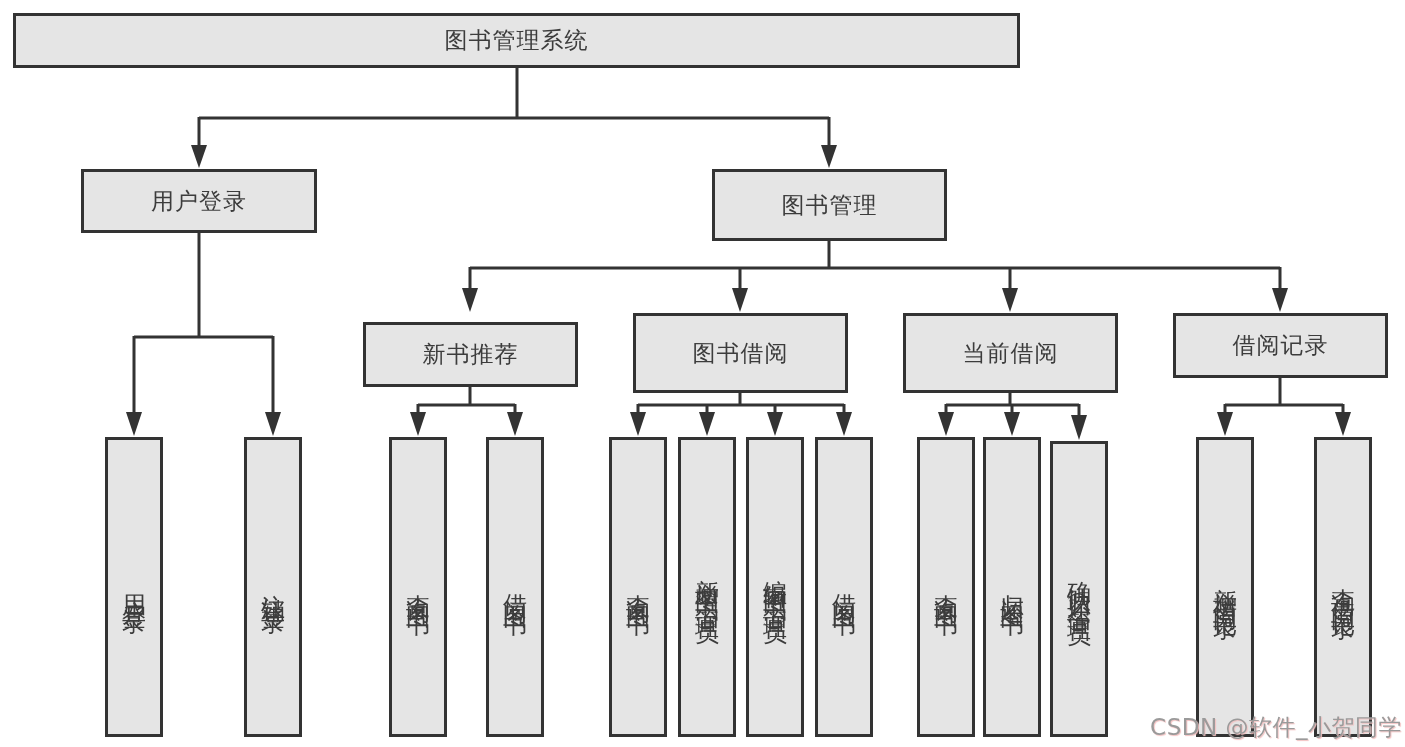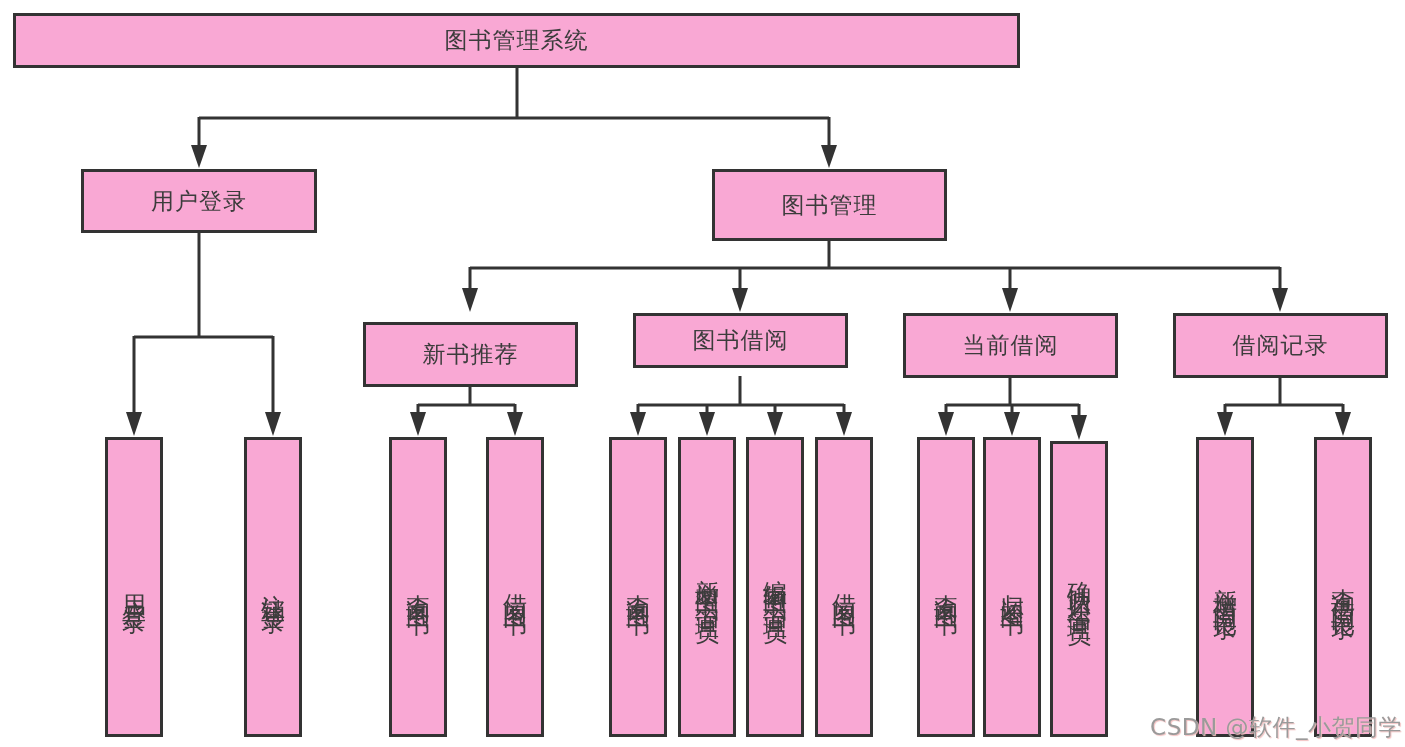--- a/index.html
+++ b/index.html
@@ -11,39 +11,39 @@
     font-family:"DejaVu Sans","Liberation Sans",sans-serif;
     overflow:hidden;
   }
   .connectors{position:absolute;left:0;top:0;z-index:0;}
   .connectors path{stroke:var(--line,#333333);stroke-width:3;fill:none;}
   .connectors polygon{fill:var(--line,#333333);stroke:none;}
   .node{
     position:absolute;
     box-sizing:border-box;
     border:3px solid var(--line,#333333);
-    background:#f9a8d4;
+    background:#e5e5e5;
     display:flex;align-items:center;justify-content:center;
     z-index:1;
   }
   .h-node{font-size:23px;letter-spacing:1px;white-space:nowrap;}
   .leaf{
     writing-mode:vertical-rl;
     text-orientation:mixed;
     font-size:24px;
     letter-spacing:6px;
     line-height:1;
   }
   
   .b-root {left:13px;  top:13px;  width:1007px;height:55px;}
   .b-login{left:81px;  top:169px; width:236px; height:64px;}
   .b-mgmt {left:712px; top:169px; width:235px; height:72px;}
   .b-l2a  {left:363px; top:322px; width:215px; height:65px;}
-  .b-l2b  {left:633px; top:313px; width:215px; height:55px;}
-  .b-l2c  {left:903px; top:313px; width:215px; height:65px;}
+  .b-l2b  {left:633px; top:313px; width:215px; height:80px;}
+  .b-l2c  {left:903px; top:313px; width:215px; height:80px;}
   .b-l2d  {left:1173px;top:313px; width:215px; height:65px;}
   
   .f{top:437px;width:58px;height:300px;}
   .f1 {left:105px;}
   .f2 {left:244px;}
   .f3 {left:389px;}
   .f4 {left:486px;}
   .f5 {left:609px;}
   .f6 {left:678px;}
   .f7 {left:746px;}

